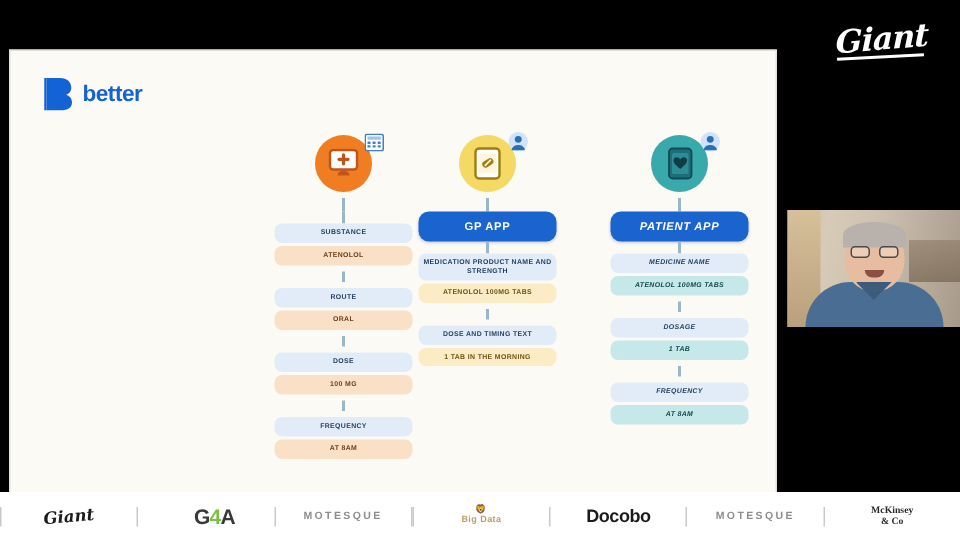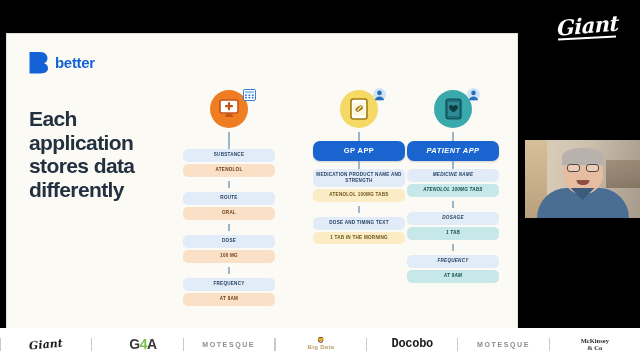--- a/index.html
+++ b/index.html
@@ -39,21 +39,21 @@
   .headline {
     position:absolute; left:22px; top:73px; width:152px;
     color:#22303f; font-size:21px; line-height:1.12; font-weight:700;
     letter-spacing:-.6px;
   }
 
   
   .cols { position:absolute; left:176px; top:52px; width:320px; }
   .col { position:absolute; top:0; width:92px; }
   .col-1 { left:0; }
-  .col-2 { left:130px; }
+  .col-2 { left:96px; }
   .col-3 { left:224px;font-style:italic; }
 
   .icon-wrap { position:relative; height:46px; display:flex; align-items:center; justify-content:center; }
   .icon-circle {
     width:38px; height:38px; border-radius:50%;
     display:flex; align-items:center; justify-content:center;
   }
   .badge {
     position:absolute; right:17px; top:0px; width:18px; height:16px;
     border-radius:4px; display:flex; align-items:center; justify-content:center;
@@ -126,21 +126,21 @@
   .f-giant { font-family:"DejaVu Serif", serif; font-style:italic; font-weight:700;
              font-size:11px; color:#1c1c1c; transform:rotate(-5deg); }
   .f-g4a   { font-size:14px; font-weight:700; color:#39393a; letter-spacing:-.5px;margin-left:11px; }
   .f-g4a b { color:#7ac143; font-weight:700; }
   .f-mot   { font-size:7px; font-weight:600; color:#8d8d8d; letter-spacing:1.6px; }
   .f-med   { font-size:11px; font-weight:600; color:#3b4a57; letter-spacing:-.3px; }
   .f-med s { color:#1fa5c4; text-decoration:none; font-weight:700; }
   .f-lion  { font-size:6px; font-weight:700; color:#b9a06a; letter-spacing:.3px;
              text-align:center; line-height:1.1; }
   .f-doc   { font-size:12px; font-weight:700; color:#1a1a1a; letter-spacing:-.3px;
-             font-family:Liberation Mono, monospace; }
+             font-family:Liberation Sans, sans-serif; }
   .f-mck   { font-size:6.5px; font-weight:600; color:#2b2b2b; text-align:center;
              line-height:1.15; font-family:"Liberation Serif", serif; }
 </style>
 </head>
 <body>
 
 <div id="root">
 
   <div class="giant-top">
     <span class="giant-word">Giant</span>
@@ -153,21 +153,20 @@
       <span class="brand-mark">
         <svg width="19" height="23" viewBox="0 0 19 23">
           <path d="M2 1 L11 1 C16 1 18.5 4 18.5 7.3 C18.5 10 17 11.5 15 12.2
                    C17.4 12.9 19 14.8 19 17.3 C19 20.6 16.3 22.5 11.6 22.5 L2 22.5 Z" fill="#1463d6"></path>
           <path d="M2 1 L2 22.5 L0.5 22.5 L0.5 1 Z" fill="#1463d6"></path>
         </svg>
       </span>
       <span class="brand-text">better</span>
     </div>
 
-    <div class="headline">Each application stores data differently</div>
 
     <div class="cols">
 
     <div class="col col-1">
     <div class="icon-wrap">
       <div class="icon-circle" style="background:#f07d22">
               <svg width="22" height="20" viewBox="0 0 22 20">
       <rect x="2" y="1" width="18" height="13" rx="2" fill="#fff" stroke="#c2541a" stroke-width="1.6"></rect>
       <path d="M11 4.2v6M8 7.2h6" stroke="#c2541a" stroke-width="2.2" stroke-linecap="round"></path>
       <path d="M7 18c0-2 1.8-3.2 4-3.2S15 16 15 18z" fill="#c2541a"></path>

